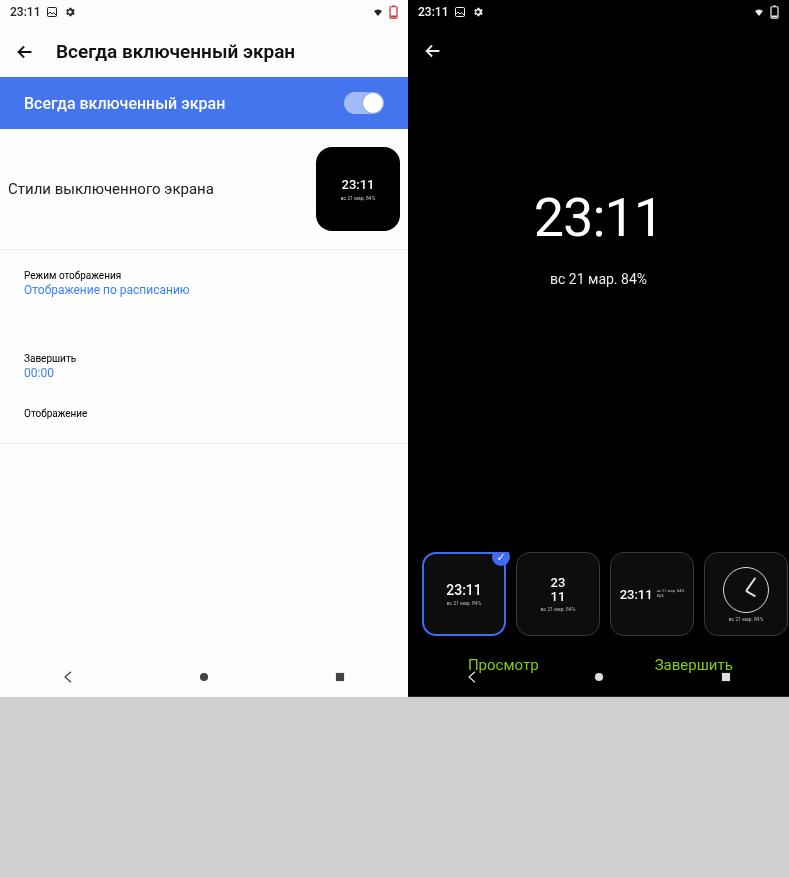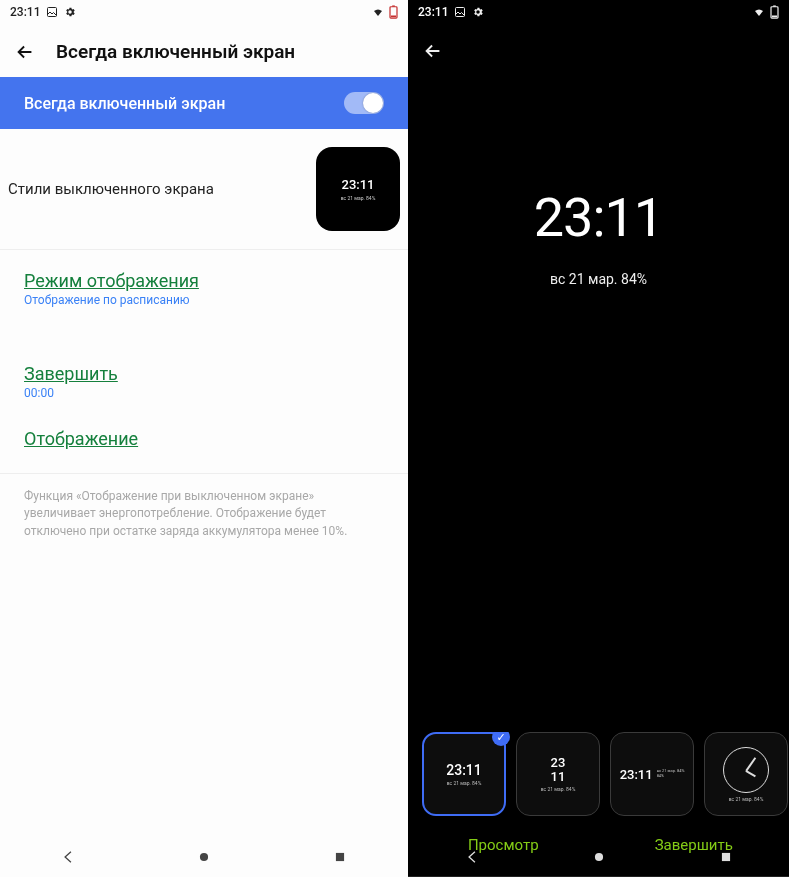--- a/index.html
+++ b/index.html
@@ -6,21 +6,21 @@
   body {
     font-family: -apple-system, BlinkMacSystemFont, "Segoe UI", Roboto, sans-serif;
     background: #d0d0d0;
     width: 789px;
     height: 877px;
     display: flex;
     overflow: hidden;
   }
   .phone {
     position: relative;
-    height: 877px;
+    height: 697px;
     display: flex;
     flex-direction: column;
   }
   .phone-left {
     width: 408px;
     background: #fdfdfd;
     color: #111;
   }
   .phone-right {
     width: 381px;
@@ -105,21 +105,21 @@
   .thumb .t-time { font-size:13px; font-weight:500; }
   .thumb .t-sub { font-size:5px; color:#ccc; margin-top:3px; }
 
   
   .settings-group {
     padding: 6px 0;
   }
   .row {
     padding: 14px 24px;
   }
-  .row .title { font-size:18px; color:#15803d;text-decoration:underline; }
+  .row .title { font-size:10px; color:#000000; }
   .row .sub { font-size:12px; color:#3b82f6; margin-top:2px; }
   .row:last-child { padding-bottom: 18px; }
   .divider { height:1px; background:#eee; margin: 0; }
 
   .footnote {
     padding: 14px 24px;
     font-size: 12px;
     color: #a8a8a8;
     line-height:1.45;
   }
@@ -297,21 +297,20 @@
     <div class="row">
       <div class="title">Завершить</div>
       <div class="sub">00:00</div>
     </div>
     <div class="row">
       <div class="title">Отображение</div>
     </div>
   </div>
   <div class="divider"></div>
 
-  <div class="footnote">Функция «Отображение при выключенном экране» увеличивает энергопотребление. Отображение будет отключено при остатке заряда аккумулятора менее 10%.</div>
 
   <div class="nav-bar">
     <div class="nav-icon">
       <svg width="14" height="14" viewBox="0 0 24 24" fill="none" stroke="#444" stroke-width="2.2">
           <path d="M17 3L7 12l10 9"></path>
         </svg>
     </div>
     <div class="nav-icon">
       <svg width="14" height="14" viewBox="0 0 24 24">
           <circle cx="12" cy="12" r="7" fill="#444"></circle>

